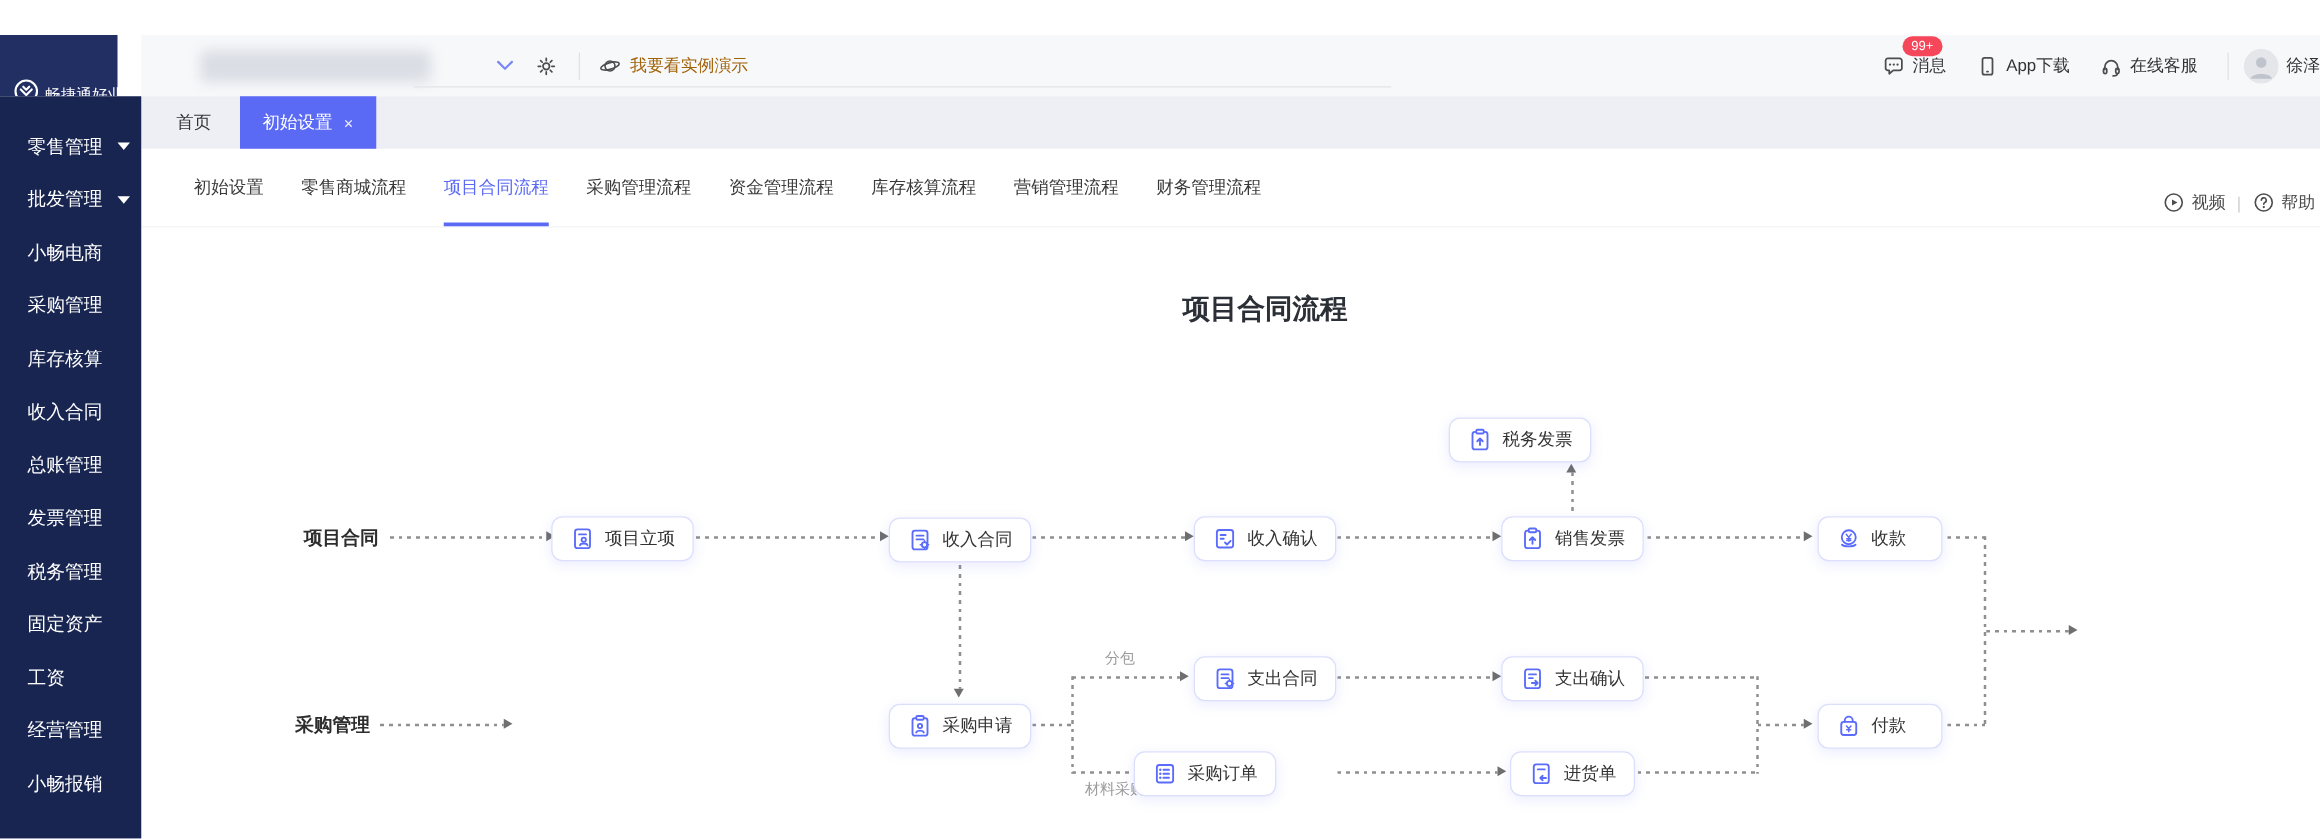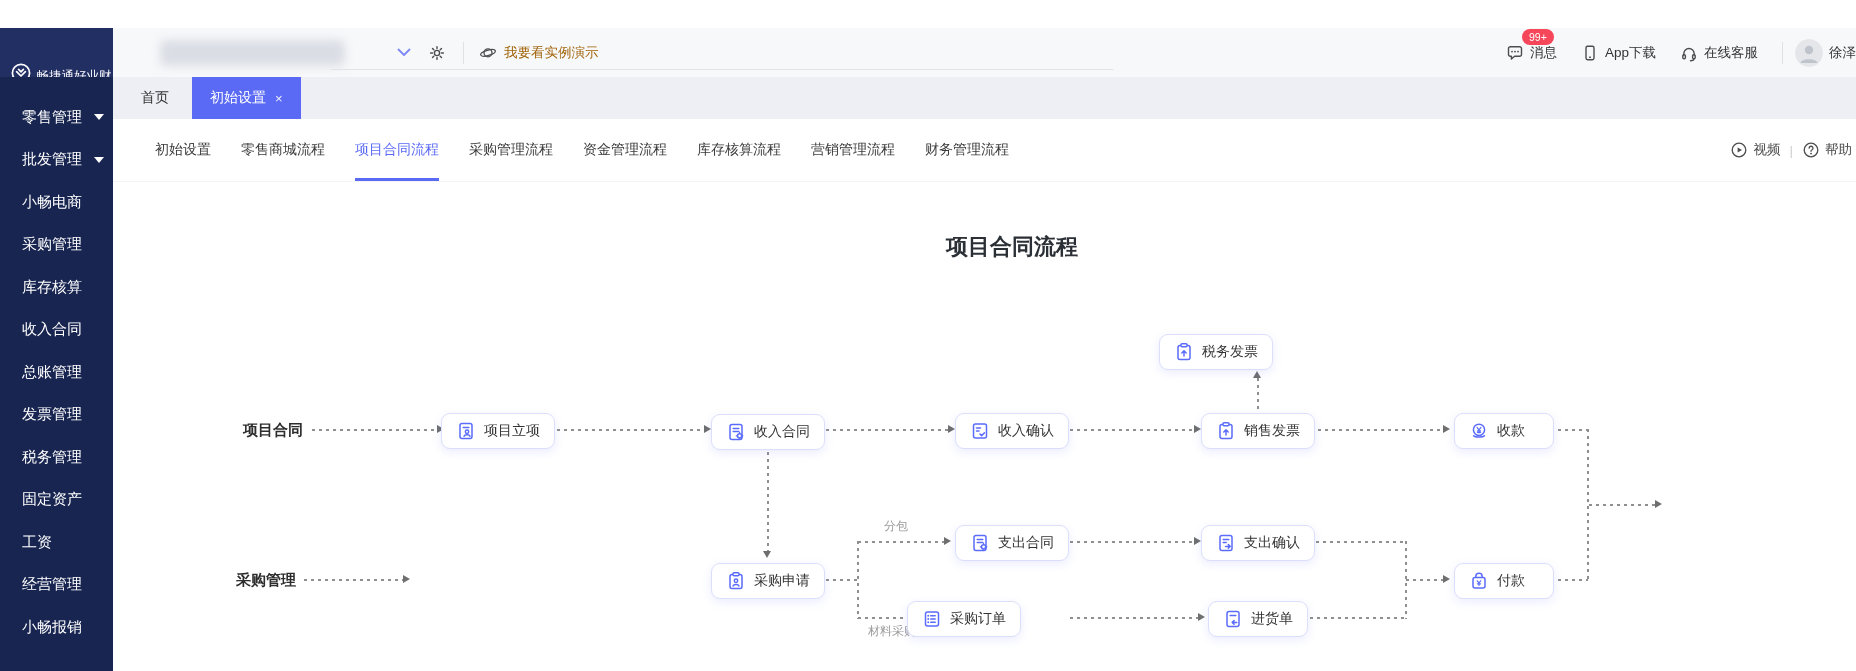--- a/index.html
+++ b/index.html
@@ -2,21 +2,21 @@
 <html><head>
 <meta charset="utf-8">
 <style>
   * { margin:0; padding:0; box-sizing:border-box; }
   html,body { background:#fff; }
   .page {
     position:relative; width:1856px; height:671px; overflow:hidden;
     font-family:"Liberation Sans","DejaVu Sans",sans-serif; background:#fff;
   }
   
-  .logo-block { position:absolute; left:0; top:28px; width:113px; height:49px; background:#222f63; z-index:5;text-align:center; }
+  .logo-block { position:absolute; left:0; top:28px; width:94px; height:49px; background:#222f63; z-index:5; }
   .logo-mark { position:absolute; left:9px; top:33px; }
   .logo-name { position:absolute; left:36px; top:40px; width:76px; color:#fff; font-size:12.5px; white-space:nowrap; overflow:hidden; }
   .edition { position:absolute; left:8px; top:60px; color:#fff; font-size:11.5px; }
   
   .sidebar { position:absolute; left:0; top:77px; width:113px; bottom:0; background:#182550; z-index:5; }
   .side-list { list-style:none; position:absolute; top:19px; left:0; right:0; }
   .side-item { height:42.5px; display:flex; align-items:center; padding-left:22px; color:#fff; font-size:15px; cursor:pointer; }
   .caret { width:0; height:0; border-left:5px solid transparent; border-right:5px solid transparent; border-top:6px solid #fff; margin-left:12px; }
   
   .topbar { position:absolute; left:113px; top:28px; right:0; height:49px; background:#f7f8fa; display:flex; align-items:center; z-index:4; }
@@ -34,21 +34,21 @@
   
   .wintabs { position:absolute; left:113px; top:77px; right:0; height:42px; background:#edeff4; display:flex; align-items:stretch; padding-left:15px; z-index:4; }
   .wtab { display:flex; align-items:center; padding:0 13px; font-size:14px; color:#333; cursor:pointer; }
   .wtab.active { background:#5b6af5; color:#fff; padding:0 18px; margin-left:10px; gap:9px; }
   .wtab .x { font-size:13px; opacity:.9; }
   
   .content { position:absolute; left:113px; top:119px; right:0; bottom:0; background:#fff; }
   .flowtabs { position:relative; height:63px; display:flex; align-items:center; gap:30px; padding-left:42px; border-bottom:1px solid #f3f4f6; }
   .ftab { height:100%; display:flex; align-items:center; font-size:14px; color:#3a3a3a; cursor:pointer; border-bottom:3px solid transparent; padding-top:3px; }
   .ftab.active { color:#5b6af5; border-bottom-color:#5b6af5; }
-  .tab-actions { position:absolute; right:4px; top:0; height:100%; display:flex; align-items:center; gap:9px; font-size:13.5px; color:#4a4a4a; }
+  .tab-actions { position:absolute; right:4px; top:12px; height:100%; display:flex; align-items:center; gap:9px; font-size:13.5px; color:#4a4a4a; }
   .tact { display:flex; align-items:center; gap:5px; cursor:pointer; }
   .pipe { color:#cfcfcf; }
   
   .layer { position:absolute; inset:0; z-index:6; pointer-events:none; }
   .layer * { pointer-events:auto; }
   .fc-title { position:absolute; left:1012px; top:232px; transform:translateX(-50%); font-size:22px; font-weight:600; color:#2b2f36; }
   .rowlab { position:absolute; font-size:15px; font-weight:600; color:#2d2d2d; }
   .brlab { position:absolute; font-size:12px; color:#9b9b9b; }
   .node { position:absolute; transform:translate(-50%,-50%); display:flex; align-items:center; gap:8px;
           background:#fff; border:1px solid #dcdffb; border-radius:9px; padding:7px 14px;

